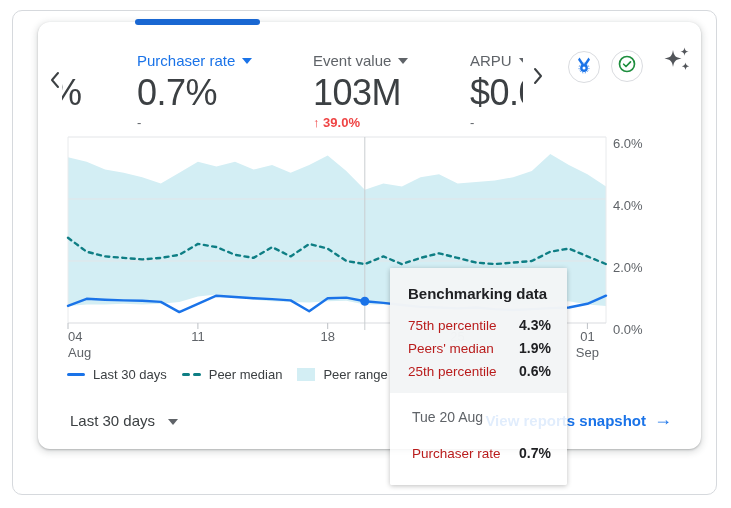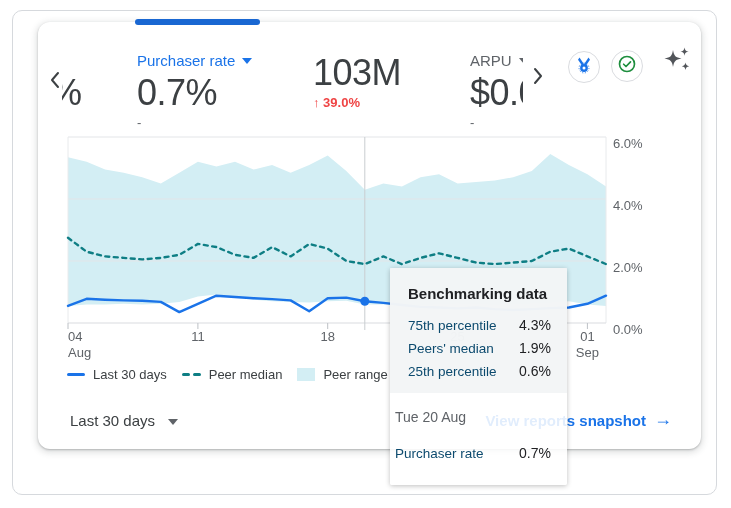--- a/index.html
+++ b/index.html
@@ -54,23 +54,23 @@
             border-top:6px solid #5f6368;margin-top:2px;}
   .viewlink{position:absolute;top:412px;right:59px;display:flex;gap:8px;
             font-size:15px;font-weight:bold;color:#1a73e8;z-index:3;text-decoration:none;cursor:pointer;}
   .viewlink .arr{font-size:18px;font-weight:normal;line-height:15px;}
   
   .tooltip{position:absolute;left:390px;top:268px;width:177px;z-index:10;border-radius:2px;
            background:rgba(255,255,255,.87);box-shadow:0 1px 5px rgba(0,0,0,.25);}
   .tt-top{background:rgba(240,243,244,.82);padding:17px 16px 0 18px;height:108px;box-sizing:content-box;}
   .tt-title{font-size:15px;font-weight:bold;color:#202124;margin-bottom:12px;}
   .tt-row{display:flex;justify-content:space-between;align-items:baseline;line-height:22px;}
-  .tt-row .lbl{font-size:13.5px;color:#0c4a6e;}
-  .tt-row .val{font-size:14px;font-weight:normal;color:#202124;}
-  .tt-bottom{padding:16px 16px 0 5px;height:76px;}
+  .tt-row .lbl{font-size:13.5px;color:#b91c1c;}
+  .tt-row .val{font-size:14px;font-weight:bold;color:#202124;}
+  .tt-bottom{padding:16px 16px 0 22px;height:76px;}
   .tt-date{font-size:14px;color:#5f6368;}
   .tt-metric{margin-top:17px;}
 </style>
 </head>
 <body>
 
 <div class="page">
   <div class="outer"></div>
 
   <div class="card"></div>
@@ -123,20 +123,24 @@
     <div class="metric m0">
       <div class="metric-label">
         <span>Purchaser rate</span>
         <span class="caret"></span>
       </div>
       <div class="metric-value">0.7%</div>
       <div class="metric-change">-</div>
     </div>
 
     <div class="metric m1">
+      <div class="metric-label">
+        <span>Event value</span>
+        <span class="caret"></span>
+      </div>
       <div class="metric-value">103M</div>
       <div class="metric-change positive">↑ 39.0%</div>
     </div>
 
     <div class="metric m2">
       <div class="metric-label">
         <span>ARPU</span>
         <span class="caret"></span>
       </div>
       <div class="metric-value">$0.0</div>

